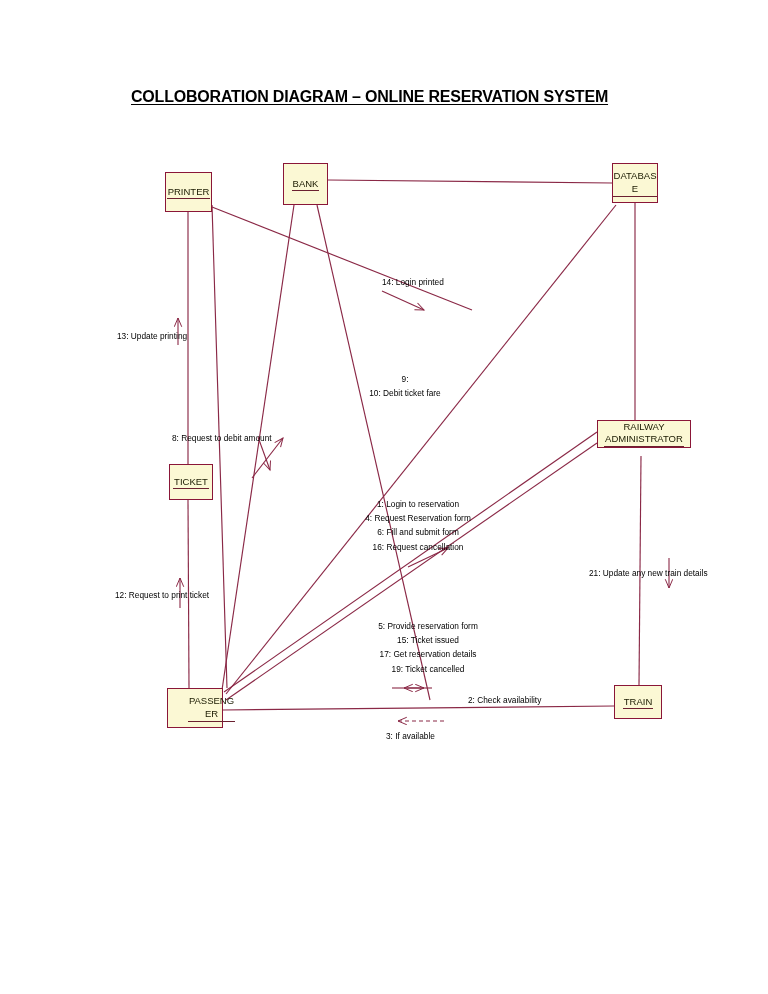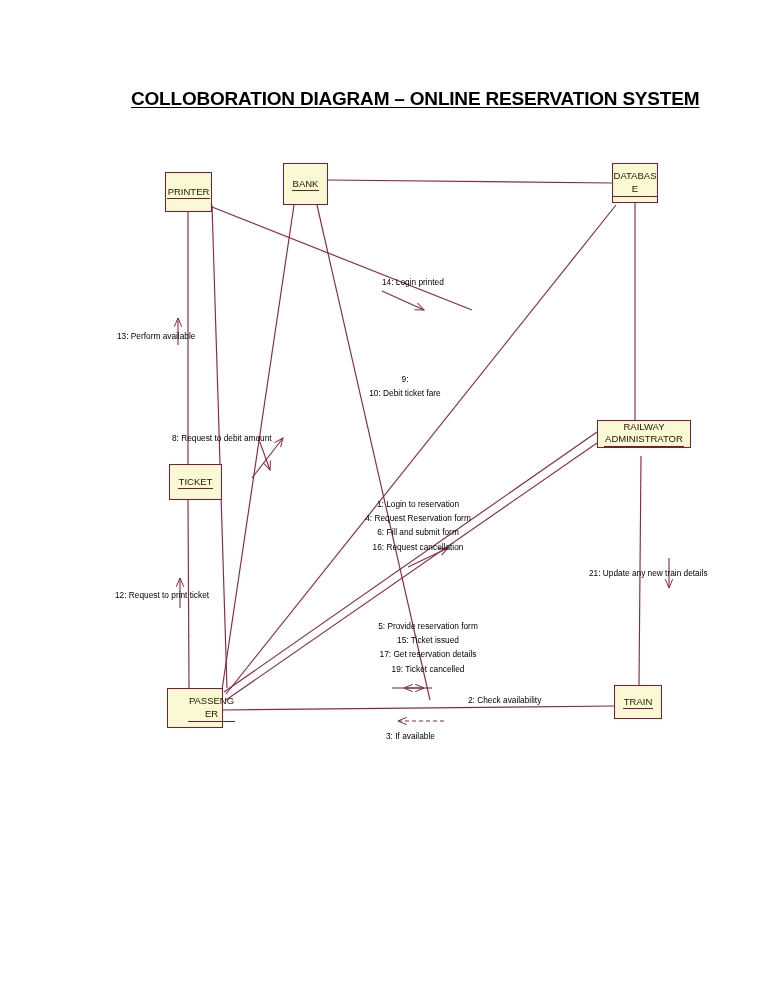--- a/index.html
+++ b/index.html
@@ -26,21 +26,21 @@
     position: absolute;
     left: 0; top: 0;
     width: 768px;
     height: 994px;
   }
 
   .page-title {
     position: absolute;
     left: 131px;
     top: 88px;
-    font-size: 19px;
+    font-size: 16px;
     font-weight: bold;
     letter-spacing: -0.2px;
     color: #000000;
     text-decoration: underline;
     text-underline-offset: 2px;
     white-space: nowrap;
     text-align: center;
   }
 
   
@@ -60,21 +60,21 @@
     text-align: center;
     line-height: 13px;
     border-bottom: 1.1px solid #6b2030;
     padding: 0 1px 0.5px 1px;
     white-space: pre-line;
   }
 
   #node-printer { left: 165px; top: 172px; width: 47px;  height: 40px; }
   #node-bank    { left: 283px; top: 163px; width: 45px;  height: 42px; align-items: center; }
   #node-database{ left: 612px; top: 163px; width: 46px;  height: 40px; }
-  #node-ticket  { left: 169px; top: 464px; width: 53px;  height: 36px; }
+  #node-ticket  { left: 169px; top: 464px; width: 44px;  height: 36px; }
   #node-railway { left: 597px; top: 420px; width: 94px;  height: 28px; }
   #node-passenger{left: 167px; top: 688px; width: 56px;  height: 40px; padding-left: 33px; }
   #node-train   { left: 614px; top: 685px; width: 48px;  height: 34px; }
 
   #node-railway .node-label { line-height: 12px; }
 
   
   .msg {
     position: absolute;
     font-size: 8.3px;
@@ -191,21 +191,21 @@
   <div class="node" id="node-train">
     <span class="node-label">TRAIN</span>
   </div>
 
 
   <div class="msg left" id="msg-ticket-printed">14: Login printed</div>
 
   <div class="msg center" id="msg-debit-fare">9:
 10: Debit ticket fare</div>
 
-  <div class="msg left" id="msg-perform-print">13: Perform available</div>
+  <div class="msg left" id="msg-perform-print">13: Update printing</div>
 
   <div class="msg left" id="msg-debit-amount">8: Request to debit amount</div>
 
   <div class="msg center" id="msg-login-group">1: Login to reservation
 4: Request Reservation form
 6: Fill and submit form
 16: Request cancellation</div>
 
   <div class="msg left" id="msg-print-ticket">12: Request to print ticket</div>
 

